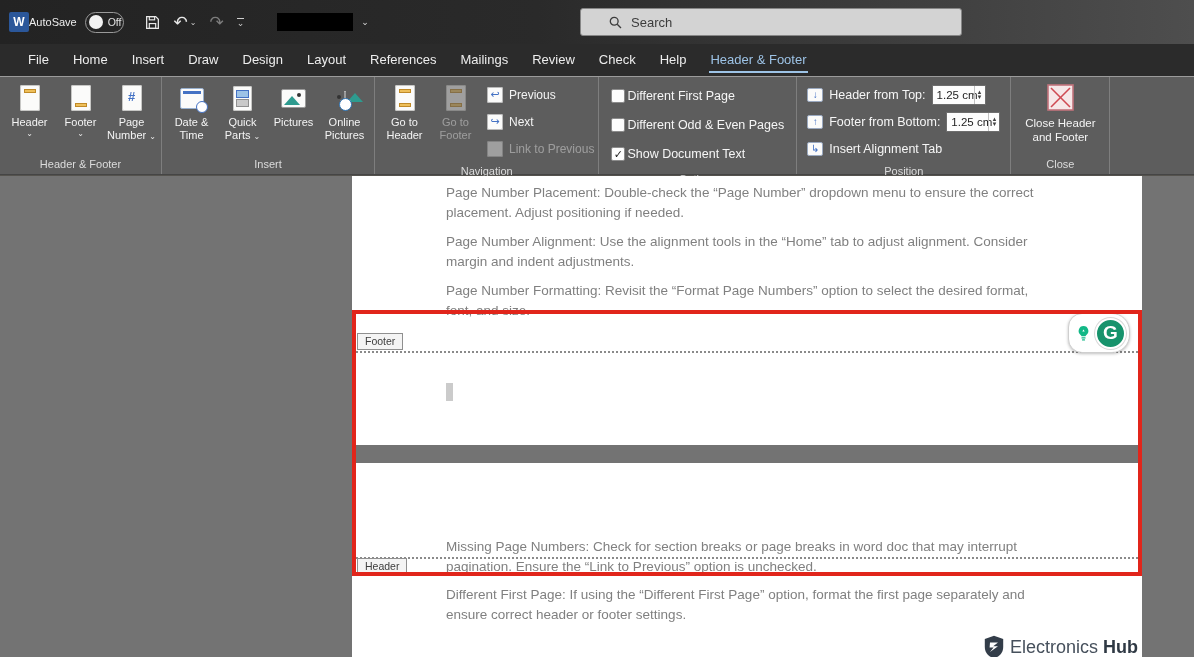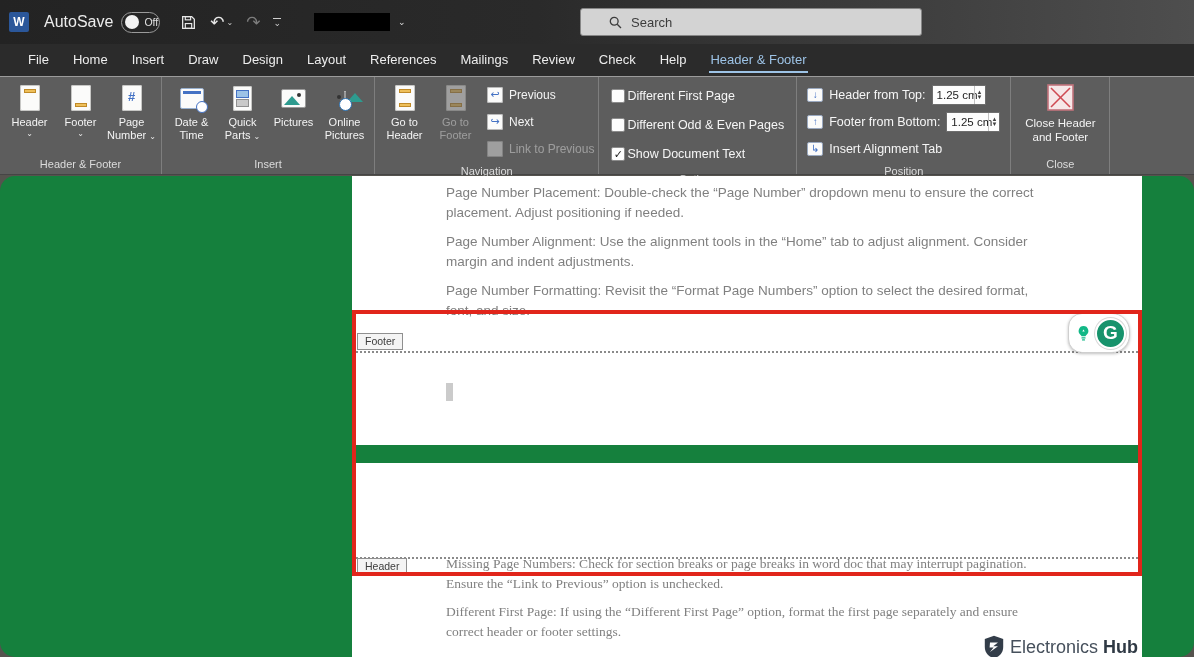--- a/index.html
+++ b/index.html
@@ -4,34 +4,34 @@
 <style>
   * { box-sizing: border-box; margin: 0; padding: 0; }
   html,body { width:1194px; height:657px; overflow:hidden; }
   body { font-family:"Liberation Sans", sans-serif; background:#55534e; position:relative; }
 
   
   .titlebar { height:44px; background:linear-gradient(90deg,#232323 0%,#2a2a2a 45%,#4e4e4e 100%);
     display:flex; align-items:center; position:relative; }
   .word-tile { width:20px; height:20px; margin-left:9px; background:#2b579a; border-radius:2px;
     color:#fff; font-weight:bold; font-size:12px; display:flex; align-items:center; justify-content:center; }
-  .autosave-label { color:#ececec; font-size:16px; margin-left:15px; }
+  .autosave-label { color:#ececec; font-size:11px; margin-left:0; }
   .toggle { height:21px; border:1px solid #9a9a9a; border-radius:11px; margin-left:8px;
     display:flex; align-items:center; padding:0 1px 0 3px; }
   .knob { width:14px; height:14px; background:#f2f2f2; border-radius:50%; }
   .toggle-state { color:#e2e2e2; font-size:10.5px; margin-left:5px; }
   .qat { display:flex; align-items:center; margin-left:20px; color:#e8e8e8; }
   .qat-item { margin-right:13px; display:flex; align-items:center; }
   .glyph { font-size:17px; line-height:17px; }
   .dim { color:#7d7d7d; }
   .tiny-chev { font-size:8px; color:#cfcfcf; margin-left:2px; }
   .qat-more { font-size:9px; color:#cfcfcf; border-top:1px solid #cfcfcf; padding-top:0px; line-height:8px; }
   .redacted { width:76px; height:18px; background:#000; margin-left:20px; }
   .doc-chevron { color:#dedede; font-size:9px; margin-left:8px; }
-  .searchbox { position:absolute; left:580px; top:8px; width:342px; height:28px; background:#d3d3d3;
+  .searchbox { position:absolute; left:580px; top:8px; width:382px; height:28px; background:#d3d3d3;
     border:1px solid #868686; border-radius:3px; display:flex; align-items:center; color:#3c3c3c; font-size:13px; }
   .searchbox svg { margin:0 9px 0 28px; }
 
   
   .tabrow { height:33px; background:#2b2b2b; display:flex; align-items:center; padding-left:16px;
     border-bottom:1px solid #9b9b9b; }
   .tab { color:#ededed; font-size:13px; margin:0 11px; padding:5px 1px 4px; border-bottom:2px solid transparent; }
   .tab.active { color:var(--tab_accent); border-bottom:2px solid var(--tab_accent); }
 
   
@@ -79,21 +79,21 @@
   .posic { width:16px; height:14px; background:#fbfbfa; border:1px solid #9aa9c0; color:#4472c4;
     font-size:10px; line-height:12px; text-align:center; border-radius:2px; flex:0 0 auto; }
   .spin { width:54px; height:20px; background:#fdfdfd; border:1px solid #6e6e6e; font-size:11.5px;
     color:#1e1e1e; display:flex; align-items:center; padding-left:4px; position:relative; }
   .spin .arrows { position:absolute; right:0; top:0; bottom:0; width:11px; display:flex; flex-direction:column;
     align-items:center; justify-content:center; color:#3f3f3f; font-size:6px; line-height:5px; border-left:1px solid #c2c2c2; }
   .closebtn { width:90px; display:flex; flex-direction:column; align-items:center; color:#f4f4f4;
     font-size:11.5px; line-height:14px; padding-top:3px; text-align:center; }
 
   
-  .canvas { position:absolute; left:0; top:176px; width:1194px; height:481px; background:#15803d;border-radius:15px; }
+  .canvas { position:absolute; left:0; top:176px; width:1194px; height:481px; background:#737373; }
   .page { position:absolute; left:352px; width:790px; background:#fff; }
   .page1 { top:0; height:269px; }
   .page2 { top:287px; height:194px; }
   .doc-text { position:absolute; left:94px; right:92px; color:#808080; font-size:13.5px; line-height:20px; }
   .doc-text p { margin:0 0 9px; }
   .tag { position:absolute; background:#f4f4f4; border:1px solid #8f8f8f; color:#3d3d3d;
     font-size:10.5px; padding:1px 7px 2px; z-index:3; }
   .dotline { position:absolute; left:0; right:0; border-top:2px dotted #8a8a8a; }
   .cursor-block { position:absolute; left:94px; top:207px; width:7px; height:18px; background:#cbcbcb; }
   .redrect { position:absolute; left:352px; top:134px; width:790px; height:266px;
@@ -359,21 +359,21 @@
         <rect x="5.5" y="13.4" width="3" height="1.2" rx=".6" fill="#12b886"></rect>
         <path d="M7 4.2 l1.1 1.9 h-2.2 z" fill="#fff"></path>
       </svg>
       <span class="gbadge">G</span>
     </div>
   </div>
 
   <div class="page page2">
     <div class="dotline" style="top:94px;"></div>
     <div class="tag" style="left:5px; top:95px;">Header</div>
-    <div class="doc-text" style="top:91px;font-family:Liberation Serif, serif;">
+    <div class="doc-text" style="top:74px;">
       <p style="margin-bottom:8px;">Missing Page Numbers: Check for section breaks or page breaks in word doc that may interrupt pagination. Ensure the “Link to Previous” option is unchecked.</p>
       <p>Different First Page: If using the “Different First Page” option, format the first page separately and ensure correct header or footer settings.</p>
     </div>
     <div class="ehub">
       <svg width="20" height="24" viewBox="0 0 20 24">
         <path d="M10 .8 L19.2 4 V12 C19.2 18 15.2 21.6 10 23.4 C4.8 21.6 .8 18 .8 12 V4 Z" fill="#333d49"></path>
         <path d="M6 7.5 L14 7.5 L9.2 11.2 L14 11.2 L6 17 L9.6 12.4 L5.6 12.4 Z" fill="#fff"></path>
       </svg>
       <span><span>Electronics</span> <b>Hub</b></span>
     </div>

